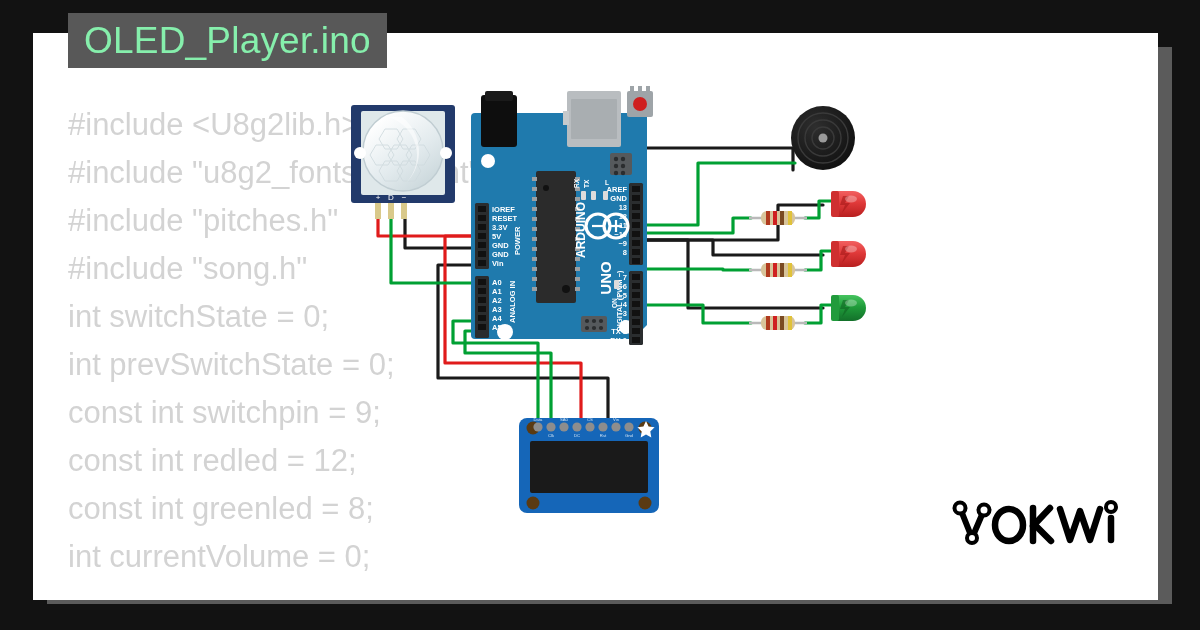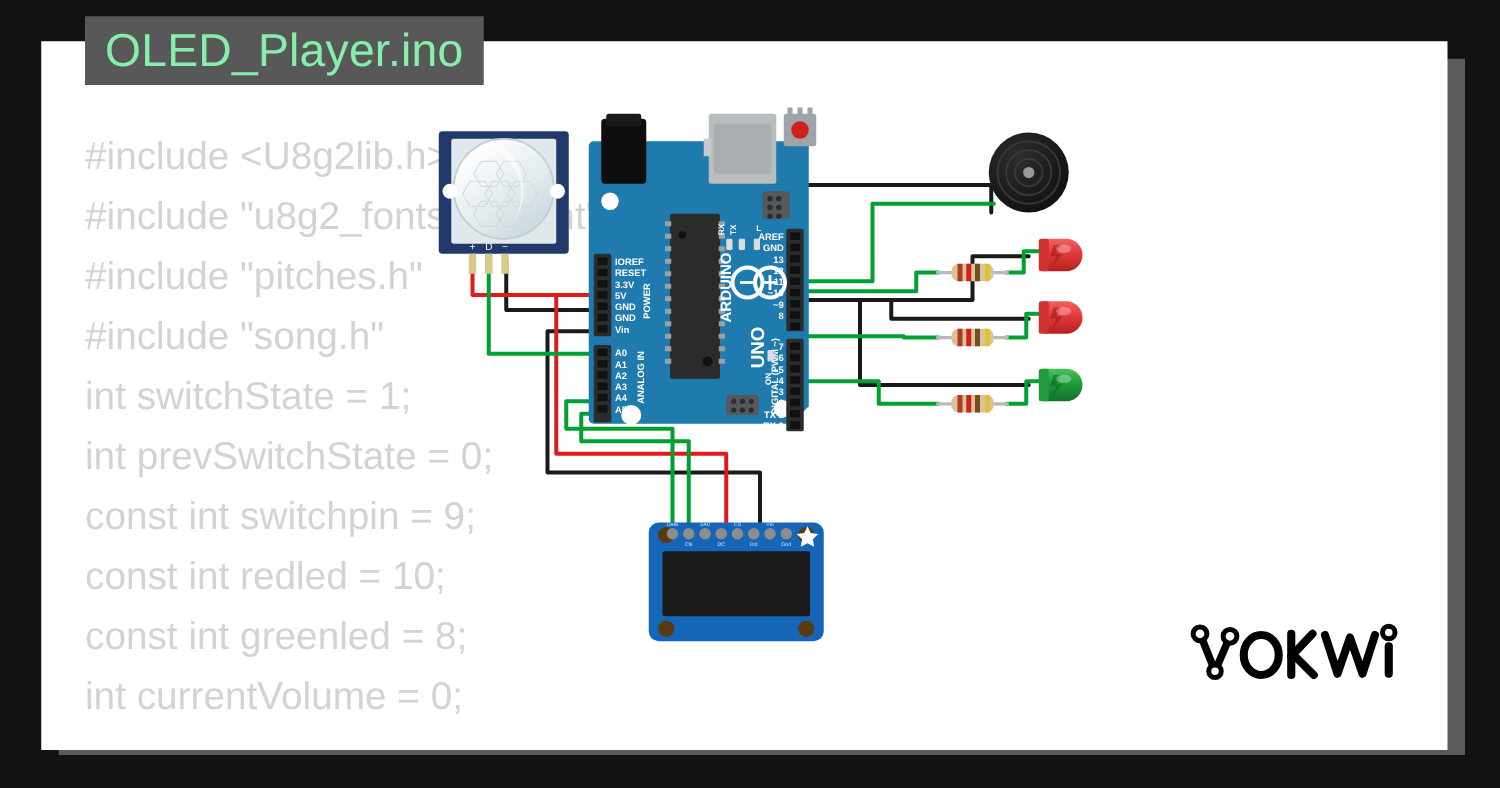--- a/index.html
+++ b/index.html
@@ -62,24 +62,24 @@
 
 <div id="frame-shadow"></div>
 
 <div id="canvas">
 
   <div id="code" style="left:35px; top:68px;">
     <div class="ln">#include &lt;U8g2lib.h&gt;</div>
     <div class="ln">#include "u8g2_fonts_mufont"</div>
     <div class="ln">#include "pitches.h"</div>
     <div class="ln">#include "song.h"</div>
-    <div class="ln">int switchState = 1;</div>
+    <div class="ln">int switchState = 0;</div>
     <div class="ln">int prevSwitchState = 0;</div>
     <div class="ln">const int switchpin = 9;</div>
-    <div class="ln">const int redled = 10;</div>
+    <div class="ln">const int redled = 12;</div>
     <div class="ln">const int greenled = 8;</div>
     <div class="ln">int currentVolume = 0;</div>
   </div>
 
   <div id="board-layer">
   <svg id="schematic" width="1125" height="567" viewBox="0 0 1125 567" xmlns="http://www.w3.org/2000/svg">
 
     <defs>
       <linearGradient id="ledRedG" x1="0" y1="0" x2="0" y2="1">
         <stop offset="0" stop-color="#f26060"></stop>

